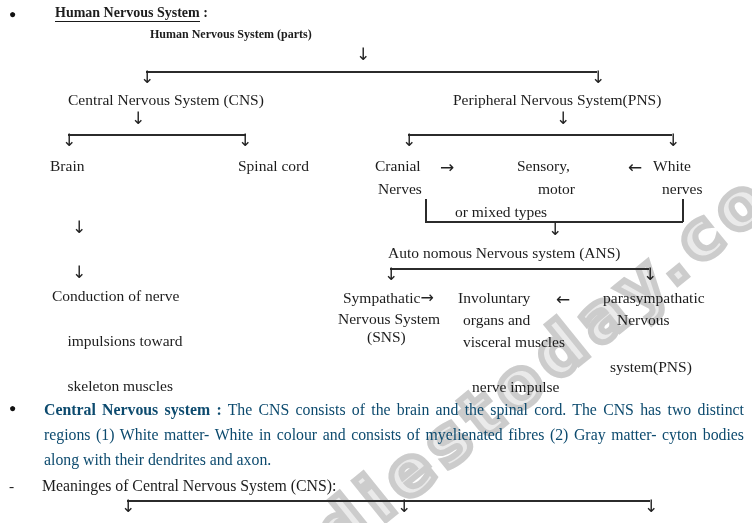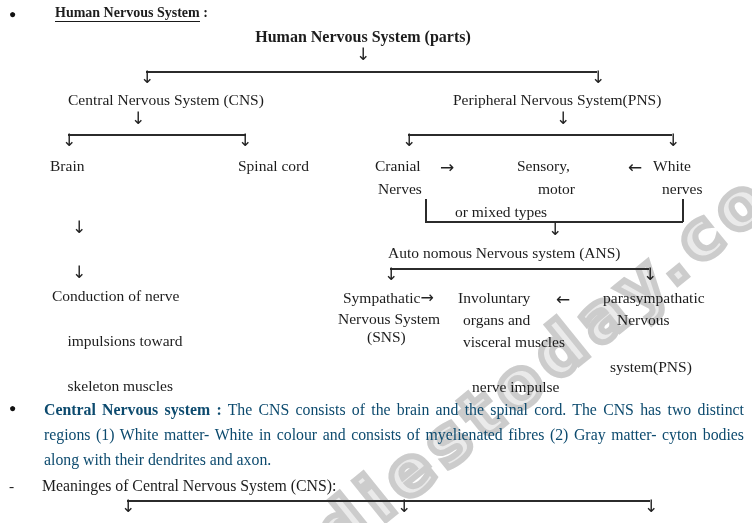--- a/index.html
+++ b/index.html
@@ -23,21 +23,21 @@
 </head>
 <body>
 
 <div id="page">
 
   <div id="wm">studiestoday.com</div>
 
   <span class="bullet fg" style="left:9px;top:7px;">●</span>
   <span class="t b fg" style="left:55px;top:5px;font-size:14px;"><span id="heading-title" style="position:static;">Human Nervous System</span><span> :</span></span>
 
-  <div class="t b fg" style="left:150px;top:28px;width:426px;text-align:center;font-size:16px;">Human Nervous System (parts)</div>
+  <div class="t b fg" style="left:150px;top:28px;width:426px;font-size:12px;">Human Nervous System (parts)</div>
   <span class="ar fg" style="left:356px;top:46px;">↓</span>
 
   <div class="hl fg" style="left:146px;top:71px;width:451px;"></div>
   <span class="ar fg" style="left:140px;top:69px;">↓</span>
   <span class="ar fg" style="left:591px;top:69px;">↓</span>
 
   <span class="t fg" style="left:453px;top:91px;">Peripheral Nervous System(PNS)</span>
   <span class="t fg" style="left:68px;top:91px;">Central Nervous System (CNS)</span>
   <span class="ar fg" style="left:131px;top:110px;">↓</span>
   <span class="ar fg" style="left:556px;top:110px;">↓</span>

